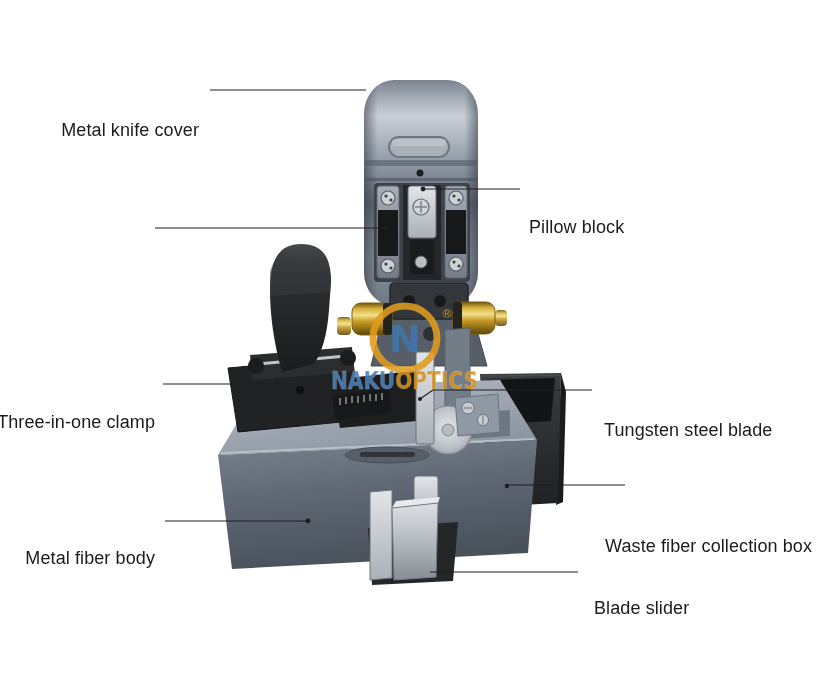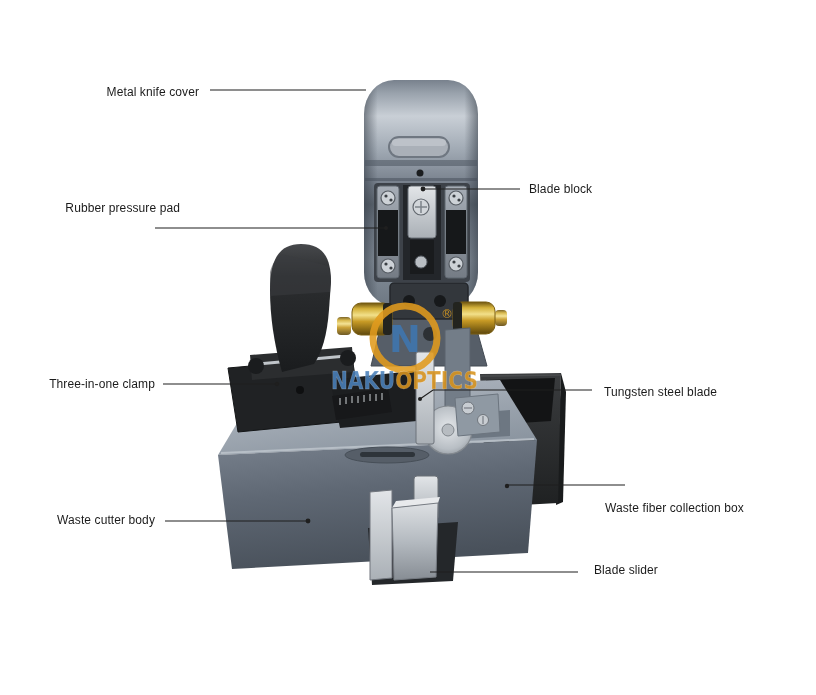--- a/index.html
+++ b/index.html
@@ -2,22 +2,22 @@
 <html><head>
 <meta charset="utf-8">
 <style>
   html,body{margin:0;padding:0;background:#ffffff;}
   #stage{
     position:relative;width:816px;height:695px;background:#ffffff;
     font-family:"Liberation Sans", sans-serif;overflow:hidden;
   }
   #device-svg{position:absolute;left:0;top:0;}
   .part-label{
-    position:absolute;font-size:12px;line-height:16px;color:#1b1b1b;
-    letter-spacing:0.1px;white-space:nowrap;
+    position:absolute;font-size:18px;line-height:16px;color:#1b1b1b;
+    letter-spacing:0.1px;white-space:nowrap;margin-top:38px;
   }
   .lbl-right{text-align:right;}
 </style>
 </head>
 <body>
 
 <div id="stage">
 
   <svg id="device-svg" width="816" height="695" viewBox="0 0 816 695">
     <defs>
@@ -240,26 +240,25 @@
       <polyline points="420,399 433,390 592,390" fill="none"></polyline>
         <circle cx="420" cy="399" r="2" stroke="none"></circle>
       <line x1="507" y1="485" x2="625" y2="485"></line>
         <circle cx="507" cy="486" r="2.2" stroke="none"></circle>
       <line x1="430" y1="572" x2="578" y2="572"></line>
     </g>
   </svg>
 
   <div class="part-label lbl-right" style="right:617px;top:84px;">Metal knife cover</div>
 
-  <div class="part-label lbl-right" style="right:636px;top:200px;">Rubber pressure pad</div>
 
   <div class="part-label lbl-right" style="right:661px;top:376px;text-align:right;">Three-in-one clamp</div>
 
-  <div class="part-label lbl-right" style="right:661px;top:512px;">Waste cutter body</div>
-
-  <div class="part-label" style="left:529px;top:181px;">Blade block</div>
+  <div class="part-label lbl-right" style="right:661px;top:512px;">Metal fiber body</div>
+
+  <div class="part-label" style="left:529px;top:181px;">Pillow block</div>
 
   <div class="part-label" style="left:605px;top:500px;">Waste fiber collection box</div>
 
   <div class="part-label" style="left:604px;top:384px;">Tungsten steel blade</div>
 
   <div class="part-label" style="left:594px;top:562px;">Blade slider</div>
 </div>
 
 </body></html>

